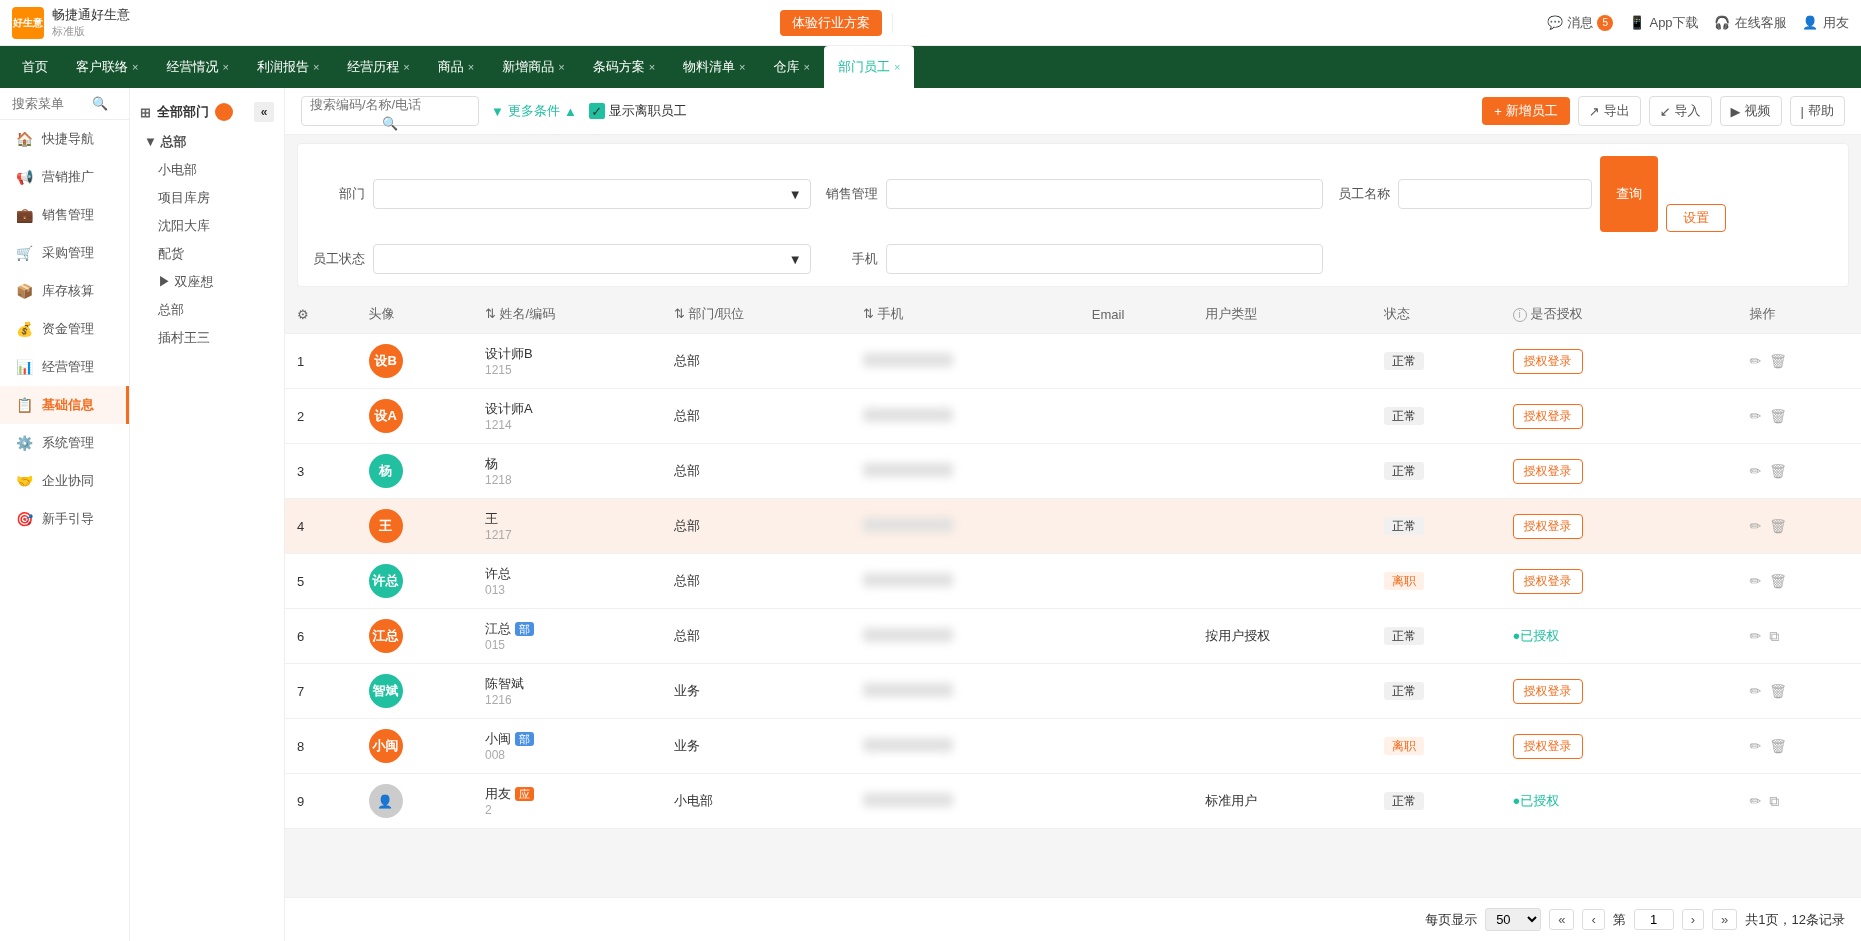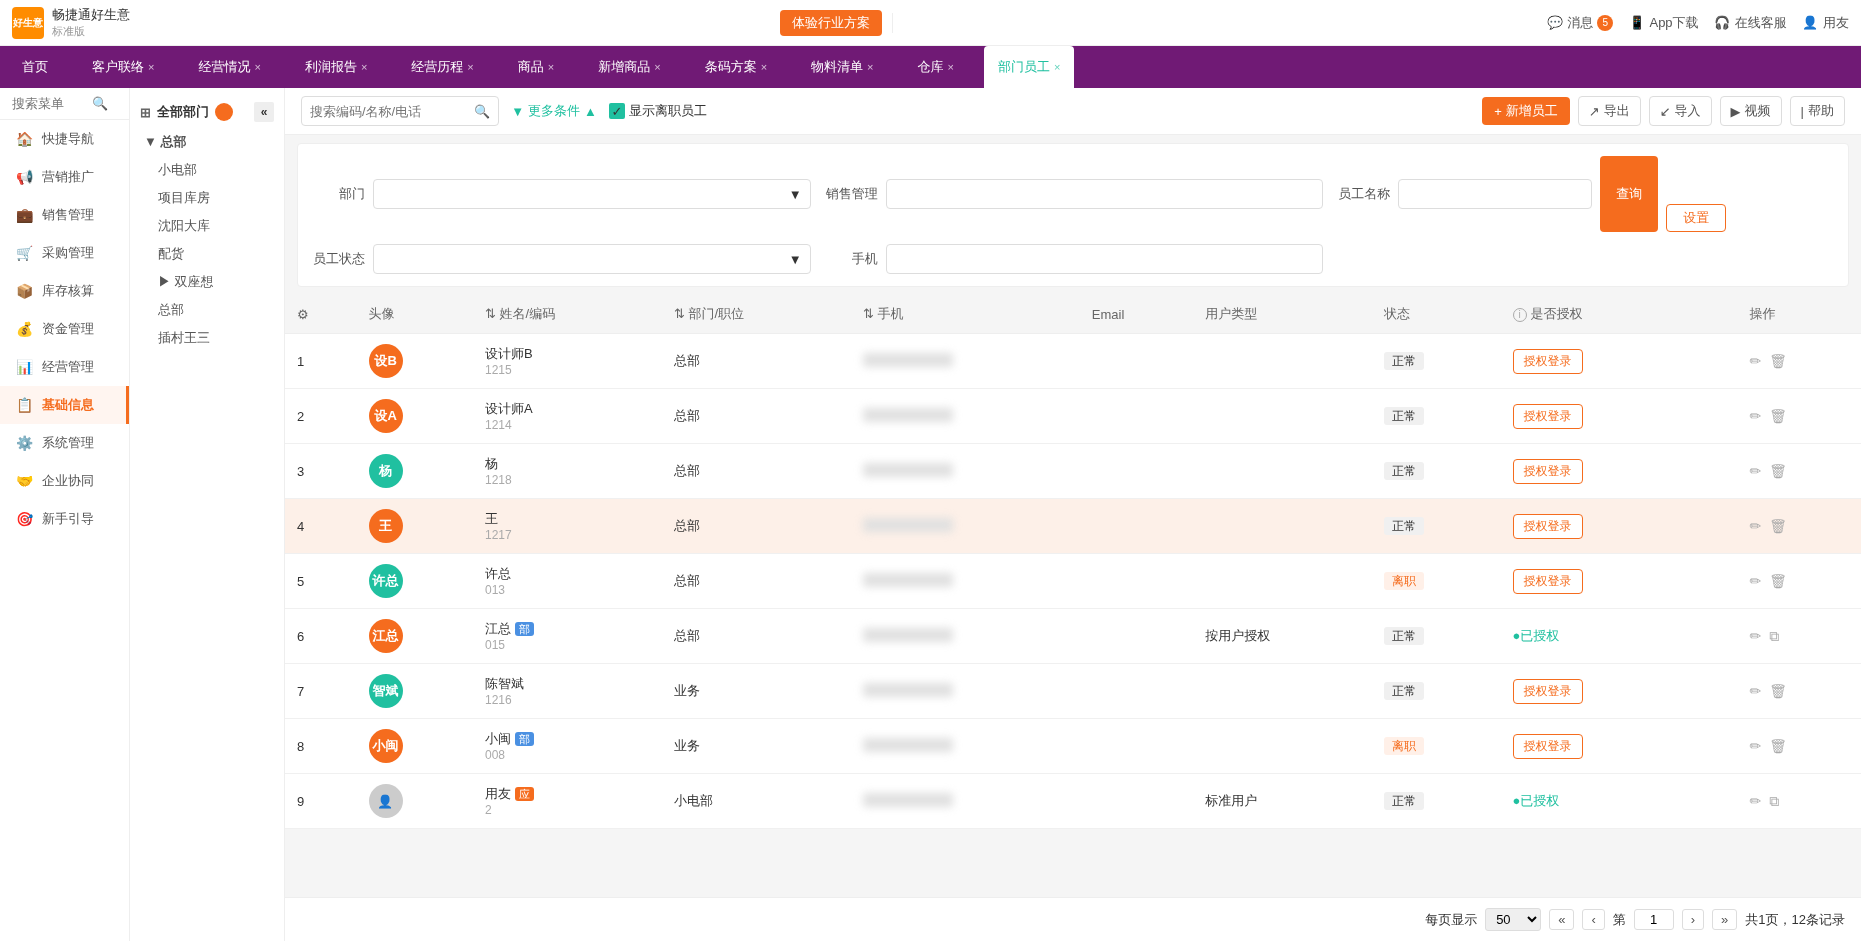--- a/index.html
+++ b/index.html
@@ -16,21 +16,21 @@
     .logo-text { font-size: 13px; color: #333; line-height: 1.3; }
     .logo-text .sub { font-size: 11px; color: #999; }
     .sys-title { font-size: 14px; color: #333; flex: 1; margin-left: 20px; }
     .header-actions { display: flex; align-items: center; gap: 16px; font-size: 13px; color: #555; }
     .header-btn { display: flex; align-items: center; gap: 4px; cursor: pointer; }
     .badge { background: #f56c1e; color: #fff; border-radius: 50%; width: 16px; height: 16px; font-size: 10px; display: flex; align-items: center; justify-content: center; }
     .trial-btn { background: #f56c1e; color: #fff; border: none; border-radius: 4px; padding: 4px 12px; cursor: pointer; font-size: 13px; }
 
     
     .nav-tabs {
-      background: #701a75; display: flex; align-items: center; height: 42px; padding: 0 8px; gap: 16px;
+      background: #14532d; display: flex; align-items: center; height: 42px; padding: 0 8px; gap: 0;
     }
     .nav-tab {
       color: #fff; padding: 0 14px; height: 42px; line-height: 42px; cursor: pointer; font-size: 13px;
       white-space: nowrap; position: relative; display: flex; align-items: center; gap: 4px;
     }
     .nav-tab.active { background: #fff; color: #20c0a0; border-radius: 4px 4px 0 0; }
     .nav-tab .close-x { font-size: 11px; opacity: 0.7; }
 
     
     .main-layout { display: flex; height: calc(941px - 46px - 42px); }
@@ -57,21 +57,21 @@
     .dept-item { padding: 5px 10px 5px 20px; font-size: 13px; color: #555; cursor: pointer; }
     .dept-item.level1 { padding-left: 14px; font-weight: bold; }
     .dept-item.level2 { padding-left: 28px; }
     .collapse-btn { width: 20px; height: 20px; background: #eee; border-radius: 2px; display: flex; align-items: center; justify-content: center; cursor: pointer; font-size: 12px; margin-left: auto; }
 
     
     .table-area { flex: 1; display: flex; flex-direction: column; overflow: hidden; }
 
     
     .filter-bar { background: #fff; padding: 8px 16px; border-bottom: 1px solid #eee; display: flex; align-items: center; gap: 12px; }
-    .search-input-wrap { display: flex; align-items: center; border: 1px solid #ddd; border-radius: 4px; padding: 0 8px; height: 30px; gap: 4px; }
+    .search-input-wrap { display: flex; align-items: center; border: 1px solid #ddd; border-radius: 4px; padding: 0 8px; height: 30px; gap: 4px; flex-direction: column; }
     .search-input-wrap input { border: none; outline: none; font-size: 13px; width: 160px; }
     .filter-chip { display: flex; align-items: center; gap: 4px; color: #20c0a0; font-size: 13px; cursor: pointer; }
     .show-resigned { display: flex; align-items: center; gap: 4px; font-size: 13px; cursor: pointer; }
     .checkbox-icon { width: 16px; height: 16px; border: 2px solid #20c0a0; border-radius: 2px; display: flex; align-items: center; justify-content: center; background: #20c0a0; }
     .right-actions { margin-left: auto; display: flex; align-items: center; gap: 8px; }
     .btn-add { background: #f56c1e; color: #fff; border: none; border-radius: 4px; padding: 5px 12px; cursor: pointer; font-size: 13px; display: flex; align-items: center; gap: 4px; }
     .btn-secondary { background: #fff; border: 1px solid #ddd; border-radius: 4px; padding: 5px 10px; cursor: pointer; font-size: 13px; display: flex; align-items: center; gap: 4px; color: #555; }
 
     
     .adv-filter { background: #fff; border: 1px solid #eee; margin: 8px 12px; border-radius: 4px; padding: 12px; display: grid; grid-template-columns: 1fr 1fr 1fr; gap: 12px; }

